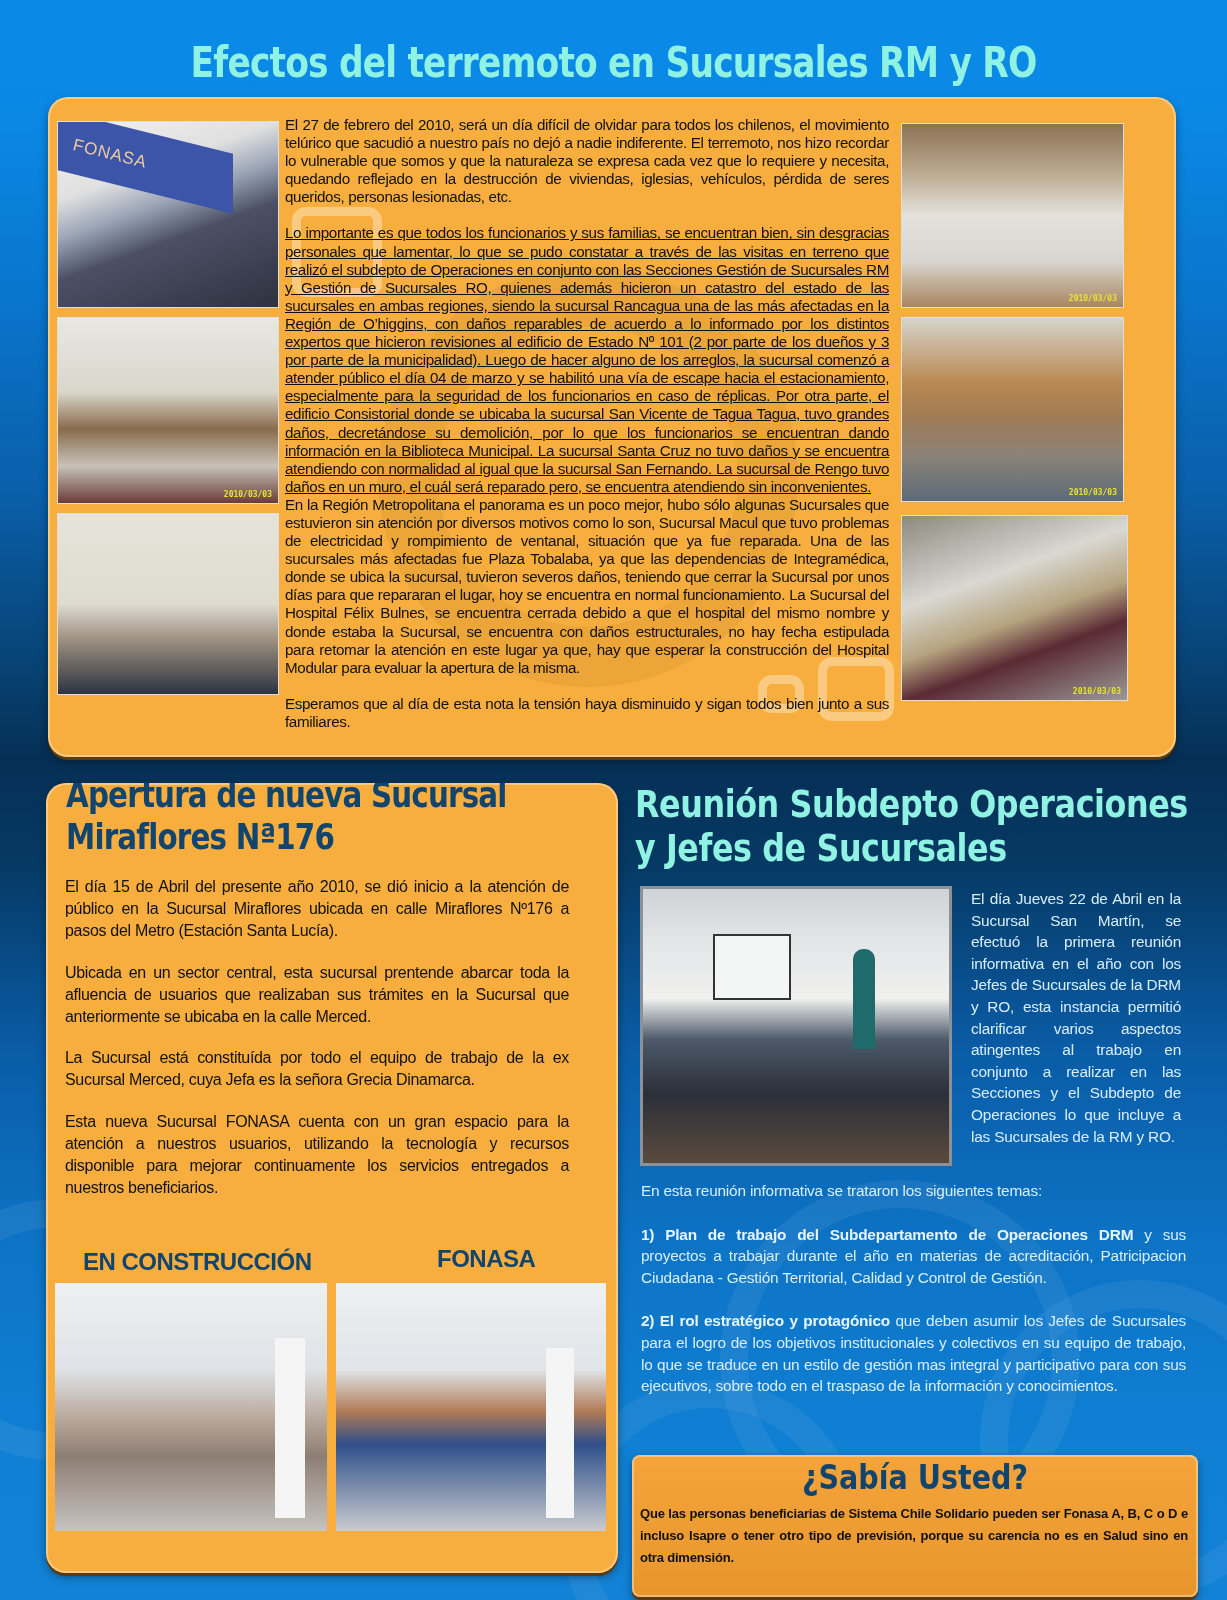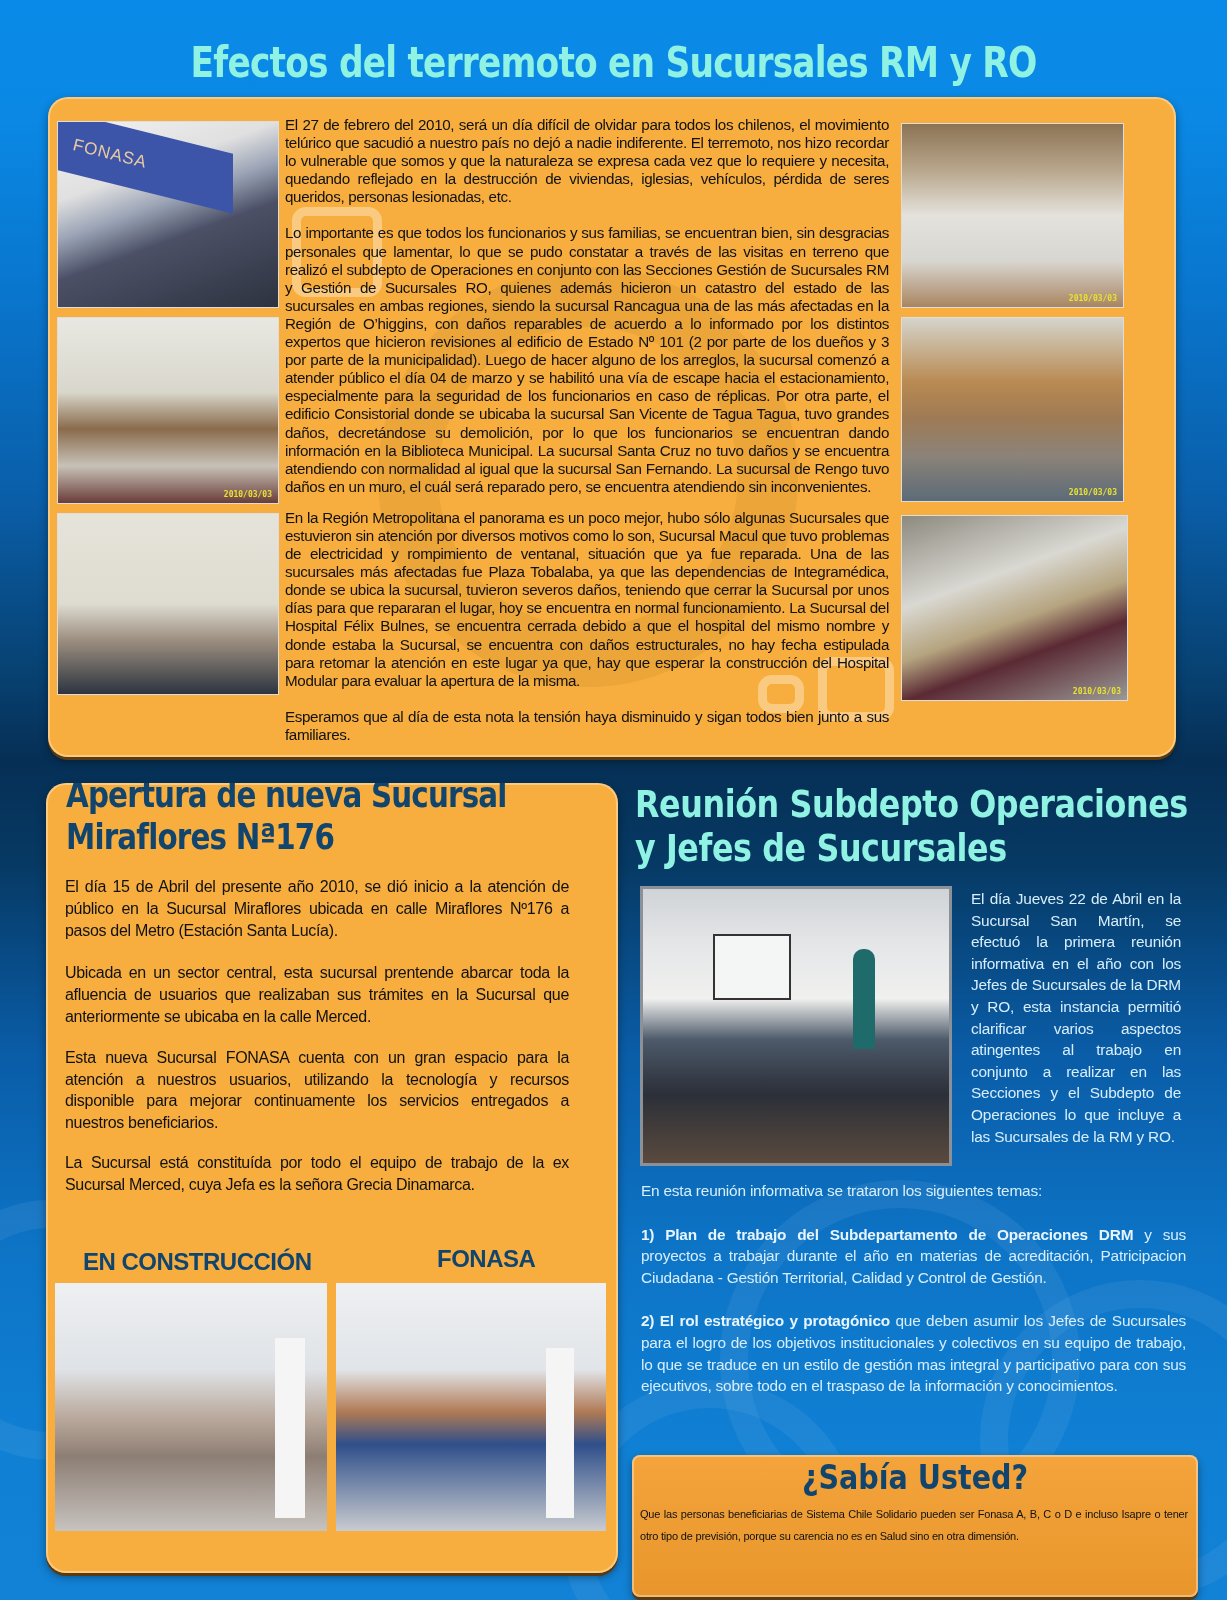--- a/index.html
+++ b/index.html
@@ -44,21 +44,21 @@
     .photo .stamp {
       position: absolute; right: 6px; bottom: 4px; font-size: 8px; font-weight: bold;
       color: #e8e233; font-family: "DejaVu Sans Mono", monospace; text-align: right;
     }
     .body-text {
       position: absolute; font-size: 15.2px; line-height: 18.1px; color: #111;
       text-align: justify; font-family: "Liberation Sans", sans-serif;
       letter-spacing: -0.35px;
     }
     .body-text p { margin-bottom: 18px; }
-    .body-text p.tight { margin-bottom: 13px; }
+    .body-text p.tight { margin-bottom: 0; text-decoration: underline; }
     .sec-title-dark {
       position: absolute; font-family: "DejaVu Sans", sans-serif; font-weight: bold;
       color: #12456e; font-size: 35px; line-height: 42px; letter-spacing: -1px;
       transform: scaleX(0.84); transform-origin: left;
       white-space: nowrap;
     }
     .sec-title-cyan {
       position: absolute; font-family: "DejaVu Sans", sans-serif; font-weight: bold;
       color: #8ff2e2; font-size: 37px; line-height: 45px; letter-spacing: -0.5px;
       transform: scaleX(0.86); transform-origin: left;
@@ -73,21 +73,21 @@
       text-align: justify; letter-spacing: -0.2px;
     }
     .blue-text b { color: #e6f5ff; }
     .sabia-title {
       position: absolute; left: 0; top: 2px; width: 100%; text-align: center;
       font-family: "DejaVu Sans", sans-serif; font-weight: bold; color: #12456e;
       font-size: 34px; transform: scaleX(0.84);
     }
     .sabia-text {
       position: absolute; left: 8px; top: 48px; width: 548px;
-      font-size: 11px; line-height: 22px; color: #111; text-align: justify; letter-spacing: -0.2px;
+      font-size: 13px; line-height: 22px; color: #111; text-align: justify; letter-spacing: -0.2px; font-weight: bold;
     }
   </style>
 </head>
 <body>
 
 <div class="ring" style="left:720px;top:1180px;width:360px;height:360px;"></div>
 <div class="ring" style="left:980px;top:1280px;width:320px;height:320px;"></div>
 <div class="ring" style="left:-80px;top:1200px;width:260px;height:260px;"></div>
 <div class="ring" style="left:560px;top:1380px;width:300px;height:300px;"></div>
 
@@ -126,22 +126,22 @@
   </div>
 </section>
 
 <section class="panel panel-left">
   <h2 class="sec-title-dark" style="left:20px;top:-9px;">Apertura de nueva Sucursal</h2>
   <h2 class="sec-title-dark" style="left:20px;top:33px;">Miraflores Nª176</h2>
 
   <div class="body-text" style="left:19px;top:93px;width:504px;font-size:16px;line-height:21.8px;letter-spacing:-0.3px;">
     <p style="margin-bottom:21px;">El día 15 de Abril del presente año 2010, se dió inicio a la atención de público en la Sucursal Miraflores ubicada en calle Miraflores Nº176 a pasos del Metro (Estación Santa Lucía).</p>
     <p style="margin-bottom:19px;">Ubicada en un sector central,  esta sucursal prentende abarcar toda la afluencia de usuarios que realizaban sus trámites en la Sucursal que anteriormente se ubicaba en la calle Merced.</p>
+    <p style="margin-bottom:21px;">La Sucursal está constituída por todo el equipo de trabajo de la ex Sucursal Merced, cuya Jefa es la señora Grecia Dinamarca.</p>
     <p>Esta nueva Sucursal FONASA  cuenta con un gran espacio para la atención a nuestros usuarios, utilizando la tecnología y recursos disponible para mejorar continuamente los servicios entregados a nuestros beneficiarios.</p>
-    <p style="margin-bottom:21px;">La Sucursal está constituída por todo el equipo de trabajo de la ex Sucursal Merced, cuya Jefa es la señora Grecia Dinamarca.</p>
   </div>
 
   <div class="caption" style="left:37px;top:465px;">EN CONSTRUCCIÓN</div>
   <div class="caption" style="left:391px;top:462px;">FONASA</div>
 
   <div class="photo" style="left:9px;top:500px;width:272px;height:248px;border:none;background:linear-gradient(180deg,#eef0f2 0%,#dfe2e6 35%,#b8a79a 55%,#8d7e74 70%,#c7c3bf 100%);">
     <div style="position:absolute;left:220px;top:55px;width:30px;height:180px;background:#f5f5f5;"></div>
   </div>
   <div class="photo" style="left:290px;top:500px;width:270px;height:248px;border:none;background:linear-gradient(180deg,#eef0f2 0%,#e1e4e8 35%,#b07a55 52%,#2f4f8a 65%,#c9ccd0 100%);">
     <div style="position:absolute;left:210px;top:65px;width:28px;height:170px;background:#f5f5f5;"></div>

